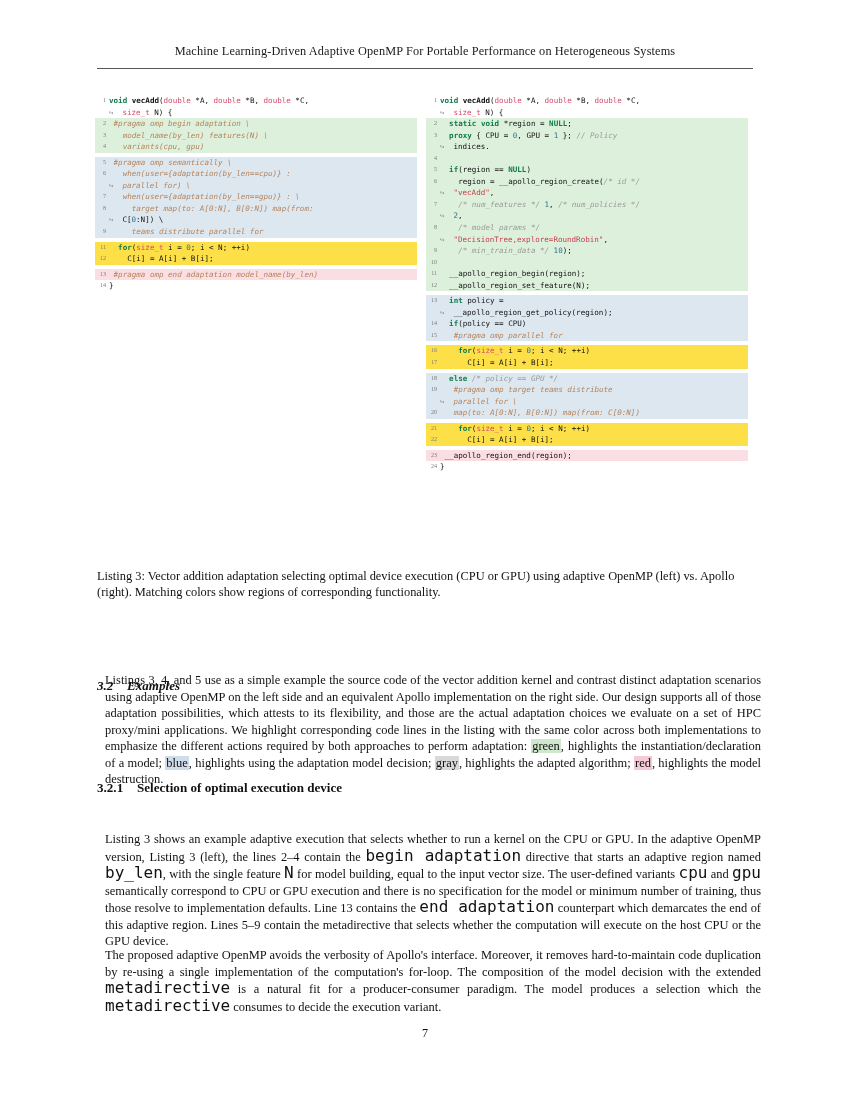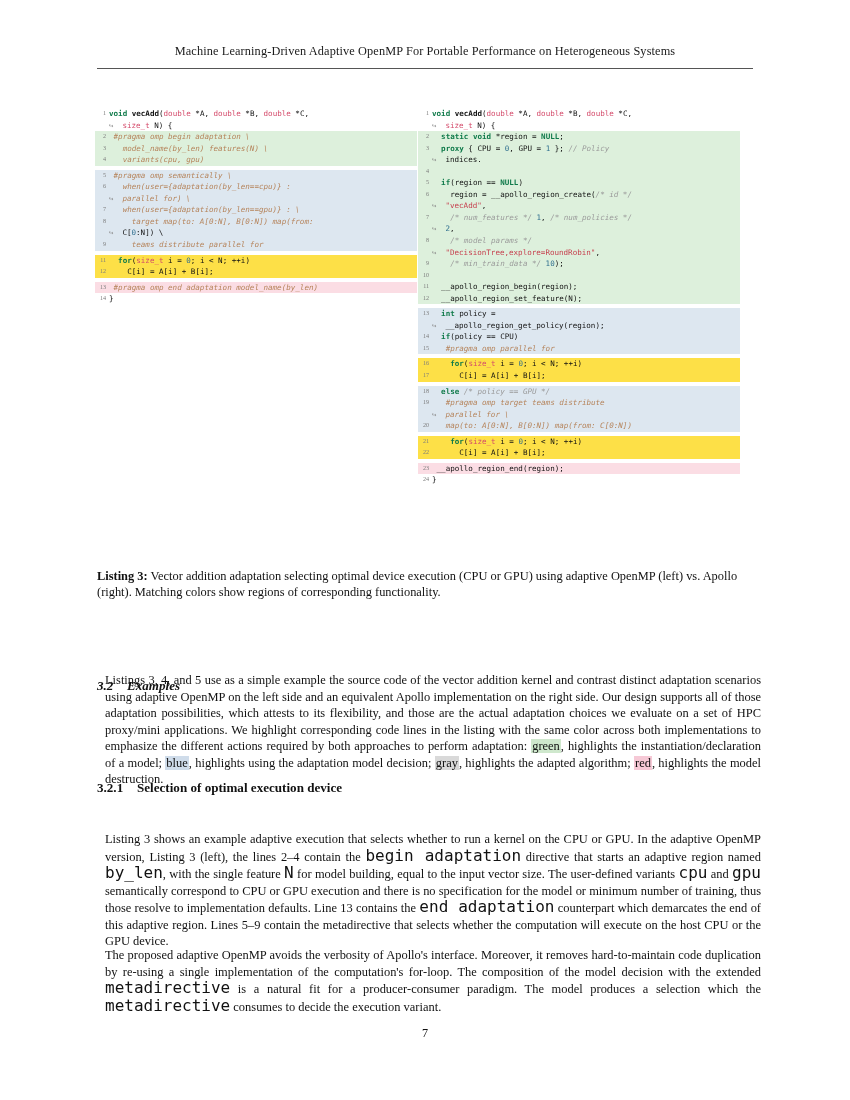--- a/index.html
+++ b/index.html
@@ -38,24 +38,24 @@
     position: absolute;
     left: 97px; top: 68px;
     width: 656px;
     height: 1px;
     background: #555555;
   }
 
   
   .listings {
     position: absolute;
-    left: 95px; top: 108px;
+    left: 95px; top: 95px;
     width: 660px;
     display: flex;
-    gap: 1px;
+    gap: 9px;
   }
   .listing {
     width: 322px;
     font-family: "DejaVu Sans Mono", monospace;
     font-size: 7.55px;
     line-height: 11.55px;
   }
   .lrow {
     display: flex;
     align-items: flex-start;
@@ -209,21 +209,21 @@
         <div class="gap"></div>
         <div class="lrow hl-gray"><span class="lnum">21</span><span class="lcode">    <span class="k">for</span>(<span class="kt">size_t</span> <span class="id">i</span> = <span class="num">0</span>; <span class="id">i</span> &lt; <span class="id">N</span>; ++<span class="id">i</span>)</span></div>
         <div class="lrow hl-gray"><span class="lnum">22</span><span class="lcode">      <span class="id">C</span>[<span class="id">i</span>] = <span class="id">A</span>[<span class="id">i</span>] + <span class="id">B</span>[<span class="id">i</span>];</span></div>
         <div class="gap"></div>
         <div class="lrow hl-pink"><span class="lnum">23</span><span class="lcode"> <span class="id">__apollo_region_end</span>(<span class="id">region</span>);</span></div>
         <div class="lrow hl-none"><span class="lnum">24</span><span class="lcode">}</span></div>
       </div>
   </div>
 
   <div class="caption">
-    <span style="font-weight:bold">Listing 3:</span><span> Vector addition adaptation selecting optimal device execution (CPU or GPU) using adaptive OpenMP (left) vs. Apollo (right). Matching colors show regions of corresponding functionality.</span>
+    <span style="font-weight:normal">Listing 3:</span><span> Vector addition adaptation selecting optimal device execution (CPU or GPU) using adaptive OpenMP (left) vs. Apollo (right). Matching colors show regions of corresponding functionality.</span>
   </div>
 
   <div class="sec-head" style="top:678px;font-style:italic;">
     <span class="sec-num">3.2</span><span>Examples</span>
   </div>
 
   <div class="para" style="top:672px;">
     <span>Listings 3, 4, and  5 use as a simple example the source code of the vector addition kernel and contrast distinct adaptation scenarios using adaptive OpenMP on the left side and an equivalent Apollo implementation on the right side. Our design supports all of those adaptation possibilities, which attests to its flexibility, and those are the actual adaptation choices we evaluate on a set of HPC proxy/mini applications. We highlight corresponding code lines in the listing with the same color across both implementations to emphasize the different actions required by both approaches to perform adaptation: </span><span class="mk-green">green</span><span>, highlights the instantiation/declaration of a model; </span><span class="mk-blue">blue</span><span>, highlights using the adaptation model decision; </span><span class="mk-gray">gray</span><span>, highlights the adapted algorithm; </span><span class="mk-pink">red</span><span>, highlights the model destruction.</span>
   </div>
 

